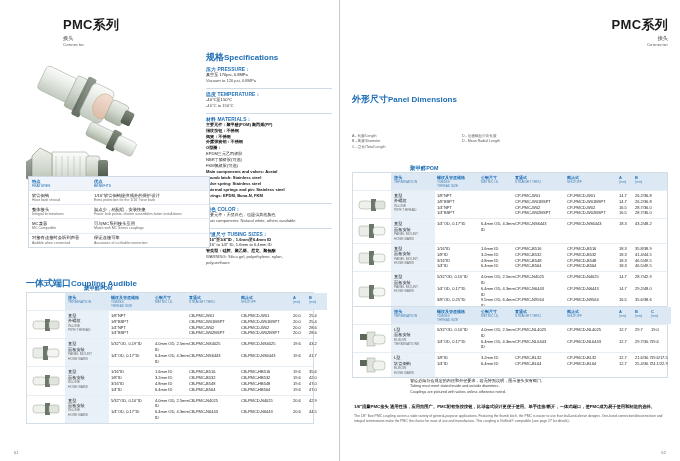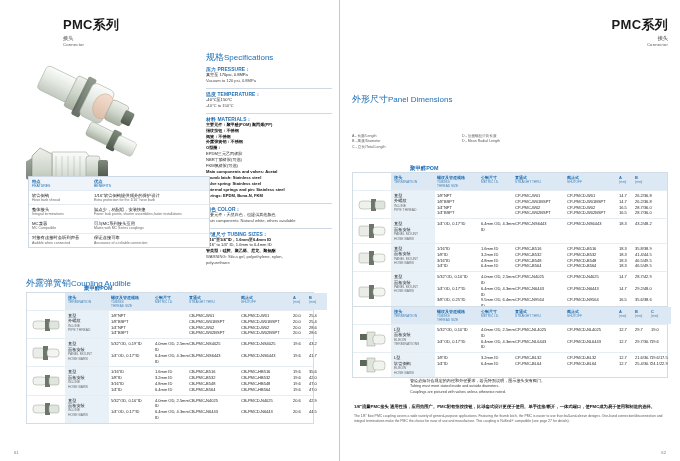--- a/index.html
+++ b/index.html
@@ -9,21 +9,21 @@
   .page{position:absolute;top:0;height:461px;width:340px;background:#ffffff;box-sizing:border-box;}
   .page-left{left:0;border-right:1px solid #c8c8c8;}
   .page-right{left:340px;}
 
   
   .brand{position:absolute;font-weight:bold;color:#1b1b1b;margin-left:35px;}
   .brand .big{font-size:13px;letter-spacing:.3px;}
   .brand .cn{font-size:5.2px;color:#333;font-weight:normal;margin-top:1px;}
   .brand .en{font-size:4.2px;color:#555;font-weight:normal;letter-spacing:.2px;}
 
-  .sec-title{color:#1f6eb5;font-weight:normal;white-space:nowrap;}
+  .sec-title{color:#1f6eb5;font-weight:bold;white-space:nowrap;}
   .sec-title .zh{font-size:9px;}
   .sec-title .en{font-size:8px;}
 
   .sub-head{color:#1f6eb5;font-weight:bold;font-size:5.4px;}
 
   
   .spec{position:absolute;left:206px;top:46px;width:126px;color:#222;}
   .spec .grp{margin-bottom:4px;}
   .spec .lbl{color:#1f6eb5;font-weight:bold;font-size:4.9px;letter-spacing:.1px;}
   .spec .ln{font-size:4.1px;line-height:1.45;color:#2a2a2a;}
@@ -238,21 +238,21 @@
             </div>
             <div class="c2">
               <span class="zh">保证连接可靠</span>
               <span class="en">Assurance of a reliable connection</span>
             </div>
           </div>
         </div>
     </div>
 
     <div style="position:absolute;left:26px;top:272px;" class="sec-title">
-      <span class="zh">外露弹簧销</span><span class="en">Coupling Audible</span>
+      <span class="zh">一体式端口</span><span class="en">Coupling Audible</span>
     </div>
     <div class="sub-head" style="position:absolute;left:84px;top:285px;">聚甲醛POM</div>
     <div class="ptable" style="position:absolute;left:26px;top:292px;width:288px;" id="bodies-table">
         <div class="prow hdrow">
           <div class="pimg"></div>
           <div class="pterm">
             <span class="term-zh" style="color:#1f6eb5;font-weight:bold">接头</span>
             <span class="term-en" style="color:#4a82b5">TERMINATION</span>
           </div>
           <div class="pdata">

